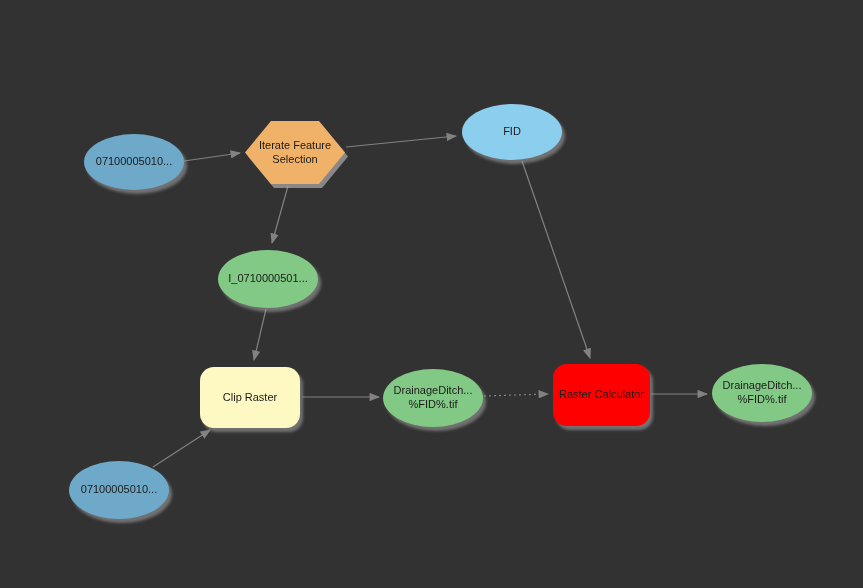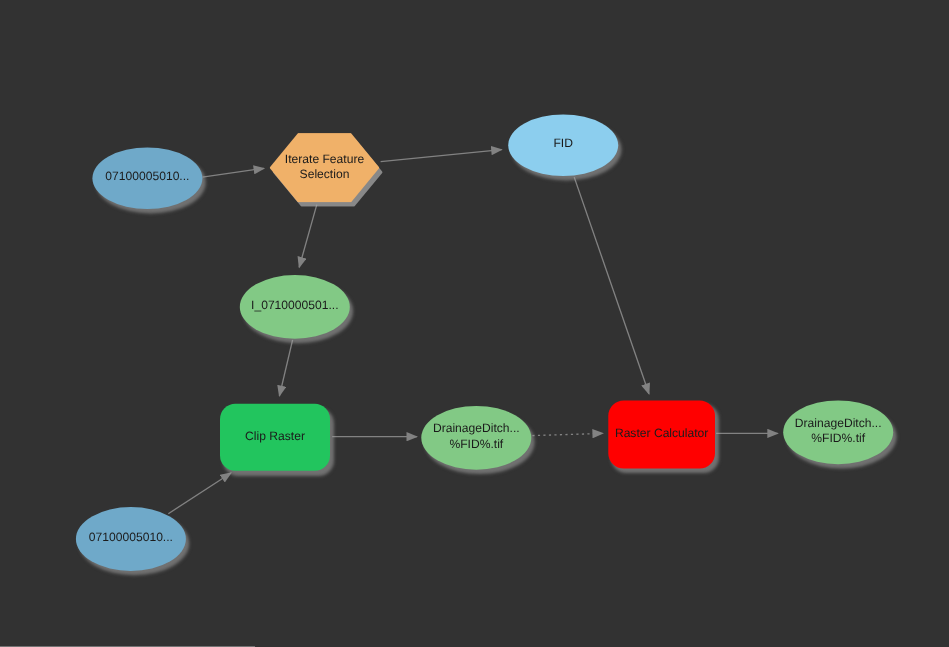--- a/index.html
+++ b/index.html
@@ -95,21 +95,21 @@
     <div class="hex-shadow"></div>
     <div class="hex-face" style="background-color: rgb(240, 177, 105);">
       <span class="label">Iterate Feature Selection</span>
     </div>
   </div>
 
   <div class="node ellipse" style="left: 218px; top: 250px; width: 100px; height: 58px; background-color: rgb(130, 201, 133);">
     <span class="label">I_0710000501...</span>
   </div>
 
-  <div class="node roundrect" style="left: 200px; top: 367px; width: 100px; height: 61px; background-color: #22c55e;">
+  <div class="node roundrect" style="left: 200px; top: 367px; width: 100px; height: 61px; background-color: #fef9c3;">
     <span class="label">Clip Raster</span>
   </div>
 
   <div class="node ellipse" style="left: 383px; top: 369px; width: 100px; height: 58px; background-color: rgb(130, 201, 133);">
     <span class="label">DrainageDitch... %FID%.tif</span>
   </div>
 
   <div class="node roundrect" style="left: 553px; top: 364px; width: 97px; height: 62px; background-color: rgb(255, 0, 0);">
     <span class="label">Raster Calculator</span>
   </div>

